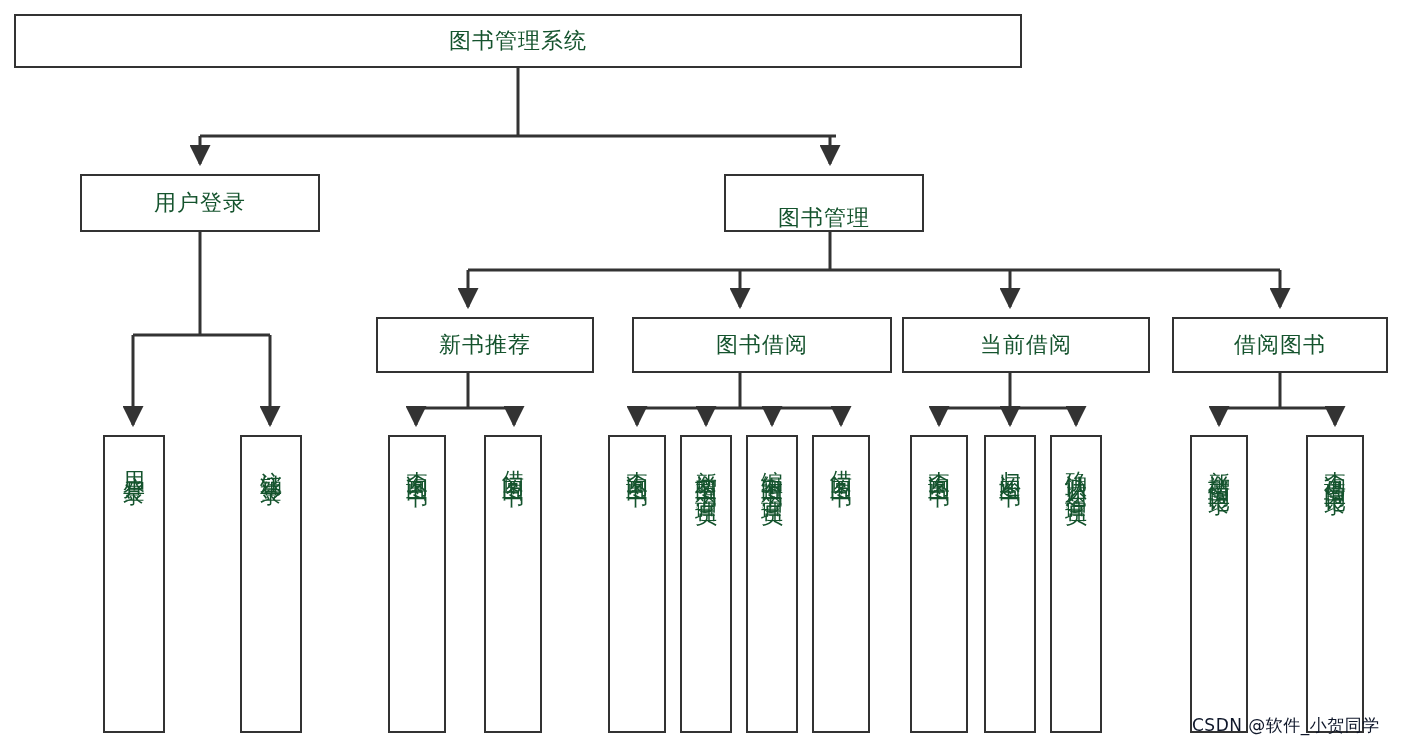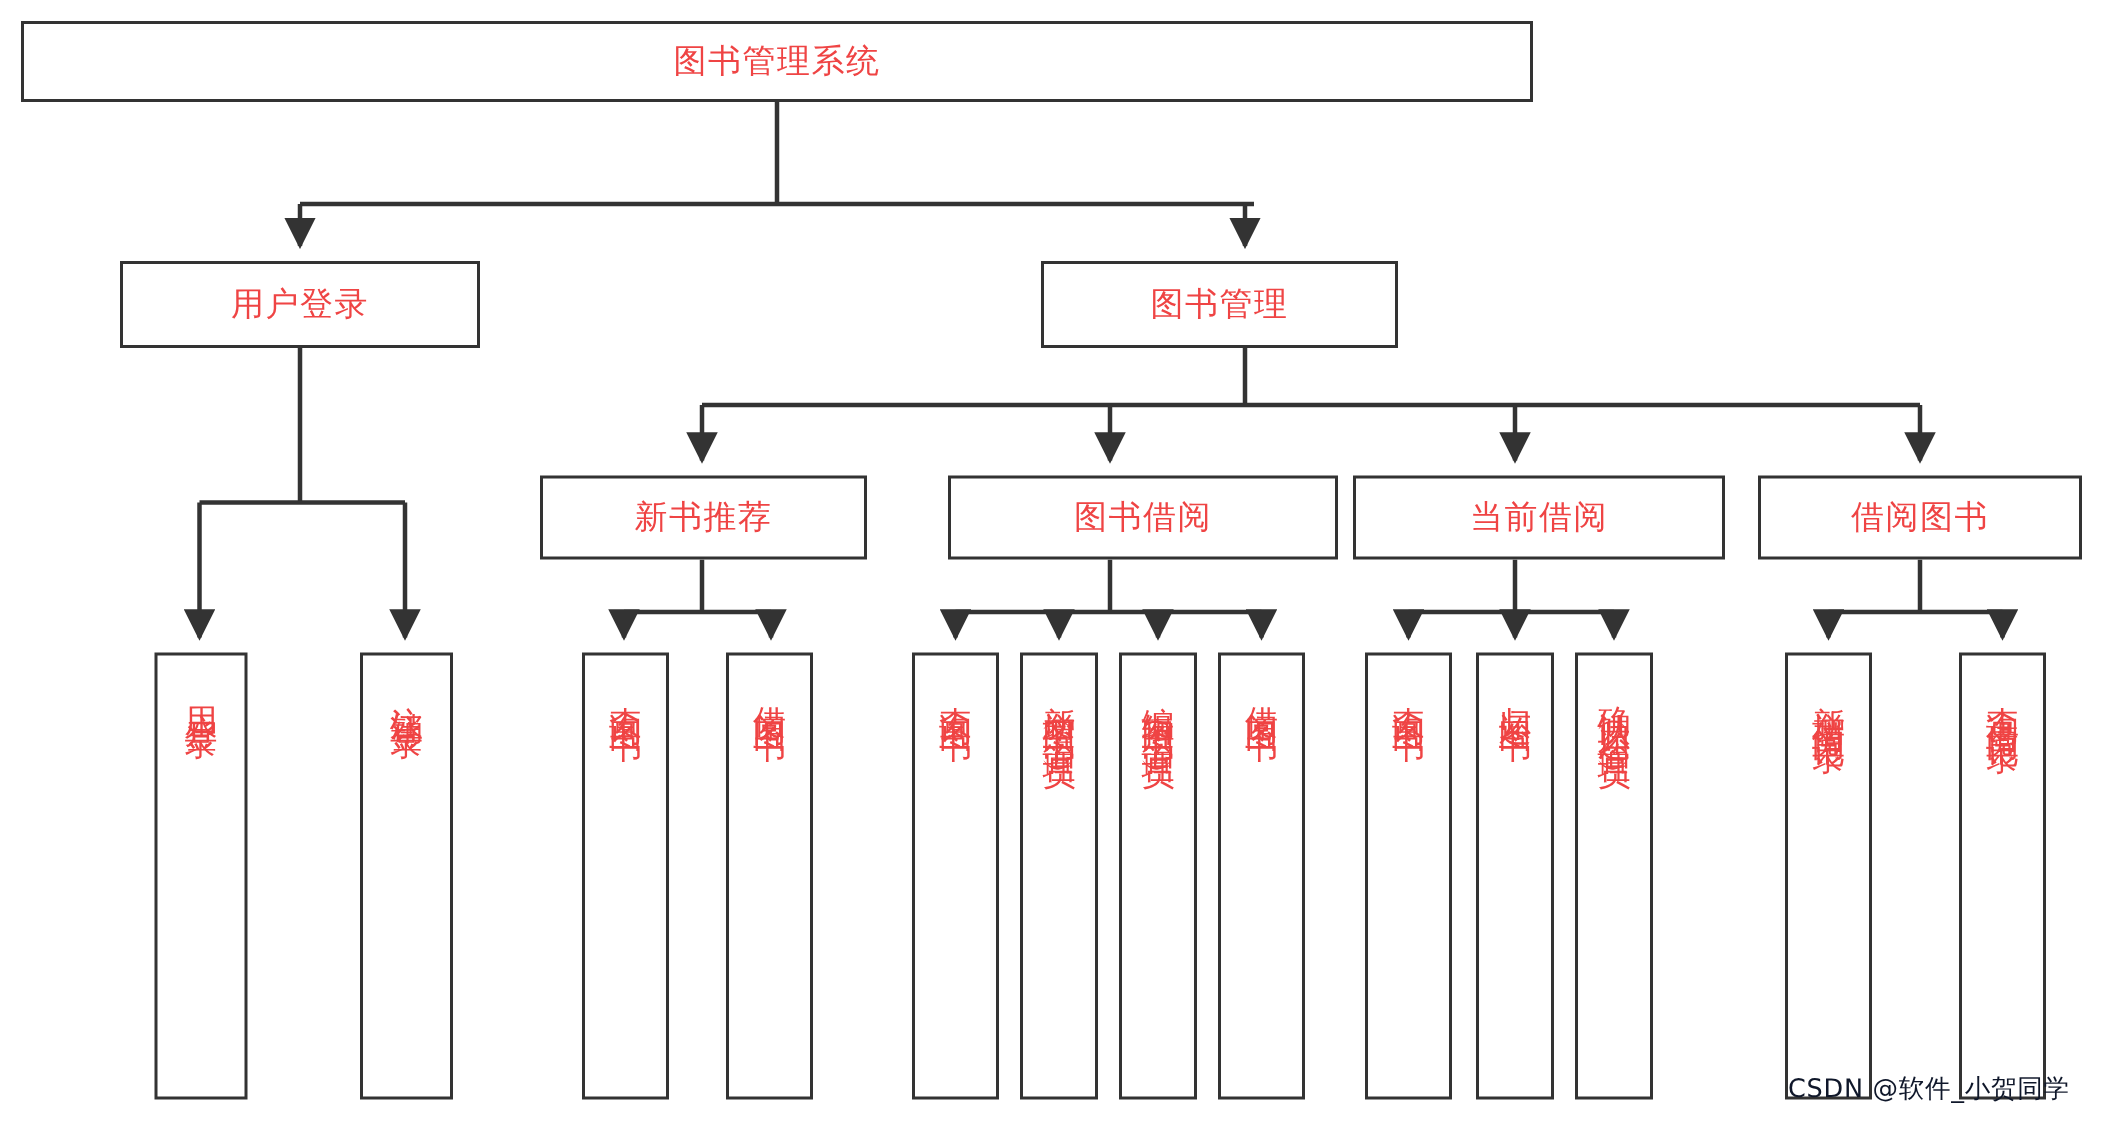--- a/index.html
+++ b/index.html
@@ -28,25 +28,24 @@
     background:#ffffff;
     border:2px solid #333333;
     display:flex;
     align-items:center;
     justify-content:center;
     overflow:hidden;
   }
   .node .lbl{
     font-size:22px;
     line-height:1.15;
-    color:#ef4444;
+    color:#14532d;
     letter-spacing:1px;
     white-space:nowrap;
     user-select:none;
-    font-family:Liberation Serif, serif;
   }
   
   .node.horizontal .lbl{
     writing-mode:horizontal-tb;
   }
   
   .node.vertical{
     align-items:flex-start;
     justify-content:center;
     padding-top:16px;
@@ -123,25 +122,25 @@
     </g>
   </svg>
 
   <div class="node horizontal" style="left: 14px; top: 14px; width: 1008px; height: 54px;">
     <span class="lbl">图书管理系统</span>
   </div>
 
   <div class="node horizontal" style="left: 80px; top: 174px; width: 240px; height: 58px;">
     <span class="lbl">用户登录</span>
   </div>
-  <div class="node horizontal" style="left: 694px; top: 174px; width: 238px; height: 58px;">
+  <div class="node horizontal" style="left: 724px; top: 174px; width: 200px; height: 58px; align-items: flex-end;">
     <span class="lbl">图书管理</span>
   </div>
 
-  <div class="node horizontal" style="left: 360px; top: 317px; width: 218px; height: 56px;">
+  <div class="node horizontal" style="left: 376px; top: 317px; width: 218px; height: 56px;">
     <span class="lbl">新书推荐</span>
   </div>
   <div class="node horizontal" style="left: 632px; top: 317px; width: 260px; height: 56px;">
     <span class="lbl">图书借阅</span>
   </div>
   <div class="node horizontal" style="left: 902px; top: 317px; width: 248px; height: 56px;">
     <span class="lbl">当前借阅</span>
   </div>
   <div class="node horizontal" style="left: 1172px; top: 317px; width: 216px; height: 56px;">
     <span class="lbl">借阅图书</span>

